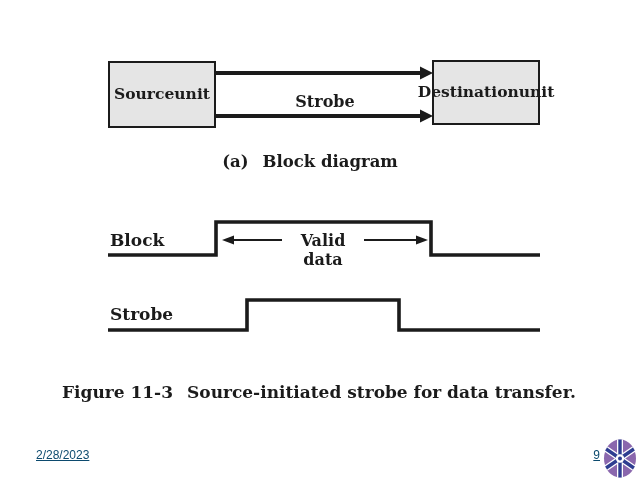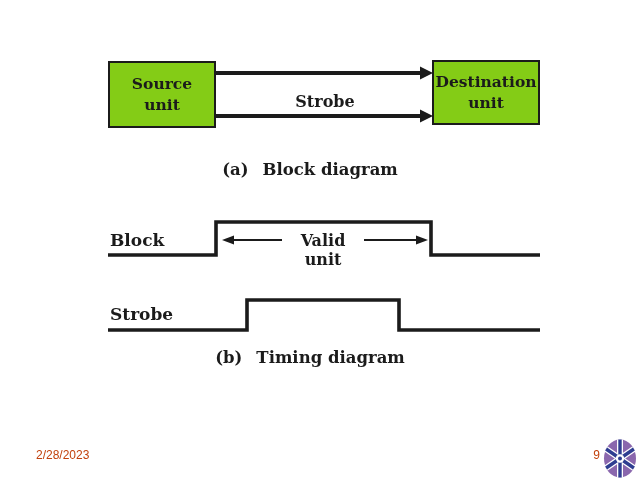--- a/index.html
+++ b/index.html
@@ -3,42 +3,42 @@
 <meta charset="utf-8">
 <style>
   html,body{margin:0;padding:0;background:#e8e8e8;}
   .slide{
     position:relative;width:638px;height:478px;background:#ffffff;
     overflow:hidden;font-family:"DejaVu Serif",serif;color:#1b1b1b;
   }
   .abs{position:absolute;}
   
   .unit-box{
-    position:absolute;box-sizing:border-box;border:2.5px solid #1b1b1b;background:#84cc16;
-    display:flex;flex-direction:column;align-items:center;justify-content:center;
+    position:absolute;box-sizing:border-box;border:2.5px solid #1b1b1b;background:#e5e5e5;
+    display:flex;flex-direction:row;align-items:center;justify-content:center;
     font-weight:700;font-size:15.5px;line-height:1.3;text-align:center;
   }
   .src{left:108px;top:61px;width:108px;height:67px;}
   .dst{left:432px;top:60px;width:108px;height:65px;}
   
   .fig-label{position:absolute;font-weight:700;color:#1b1b1b;}
   .arrow-label{left:217px;width:216px;text-align:center;font-size:16px;}
   .caption{left:108px;width:404px;text-align:center;font-size:16.5px;font-weight:700;}
   .caption .idx{margin-right:14px;}
   .sig-label{font-size:17px;}
   .valid-label{left:282px;top:231px;width:82px;text-align:center;font-size:16px;}
   .figcap{left:0;top:382px;width:638px;text-align:center;font-size:17px;}
   .figcap .fignum{font-weight:700;margin-right:14px;}
   .figcap .figtext{font-weight:600;}
   
   svg.linework{position:absolute;left:0;top:0;pointer-events:none;}
   
   .footer-text{
     position:absolute;font-family:"Liberation Sans","DejaVu Sans",sans-serif;
-    font-size:12px;color:#c2410c;
+    font-size:12px;color:#0c4a6e;text-decoration:underline;
   }
   .f-date{left:36px;top:448px;}
   .f-dept{left:0;top:448px;width:638px;text-align:center;}
   .f-page{left:586px;top:448px;width:14px;text-align:right;}
   .logo{position:absolute;left:603px;top:439px;width:34px;height:39px;}
 </style>
 </head>
 <body>
 
 <div class="slide">
@@ -67,34 +67,34 @@
   </div>
 
   <div class="unit-box dst">
     <span>Destination</span>
     <span>unit</span>
   </div>
 
 
   <div class="fig-label arrow-label" style="top:92px;">Strobe</div>
 
-  <div class="fig-label caption" style="top:160px;">
+  <div class="fig-label caption" style="top:152px;">
     <span class="idx">(a)</span><span>Block diagram</span>
   </div>
 
   <div class="fig-label sig-label" style="left:110px;top:230px;">Block</div>
 
-  <div class="fig-label valid-label">Valid unit</div>
+  <div class="fig-label valid-label">Valid data</div>
 
   <div class="fig-label sig-label" style="left:110px;top:304px;">Strobe</div>
 
-  <div class="fig-label caption" style="top:348px;">
-    <span class="idx">(b)</span><span>Timing diagram</span>
+
+  <div class="abs figcap">
+    <span class="fignum">Figure 11-3</span><span class="figtext">Source-initiated strobe for data transfer.</span>
   </div>
-
 
   <div class="footer-text f-date">2/28/2023</div>
   <div class="footer-text f-page">9</div>
 
   <svg class="logo" viewBox="0 0 34 39">
     <ellipse cx="17" cy="19.5" rx="16" ry="19" fill="#8a67ad"></ellipse>
     <g stroke="#ffffff" stroke-width="6">
       <line x1="17" y1="19.5" x2="17" y2="0.5"></line>
       <line x1="17" y1="19.5" x2="3.1" y2="10"></line>
       <line x1="17" y1="19.5" x2="3.1" y2="29"></line>

